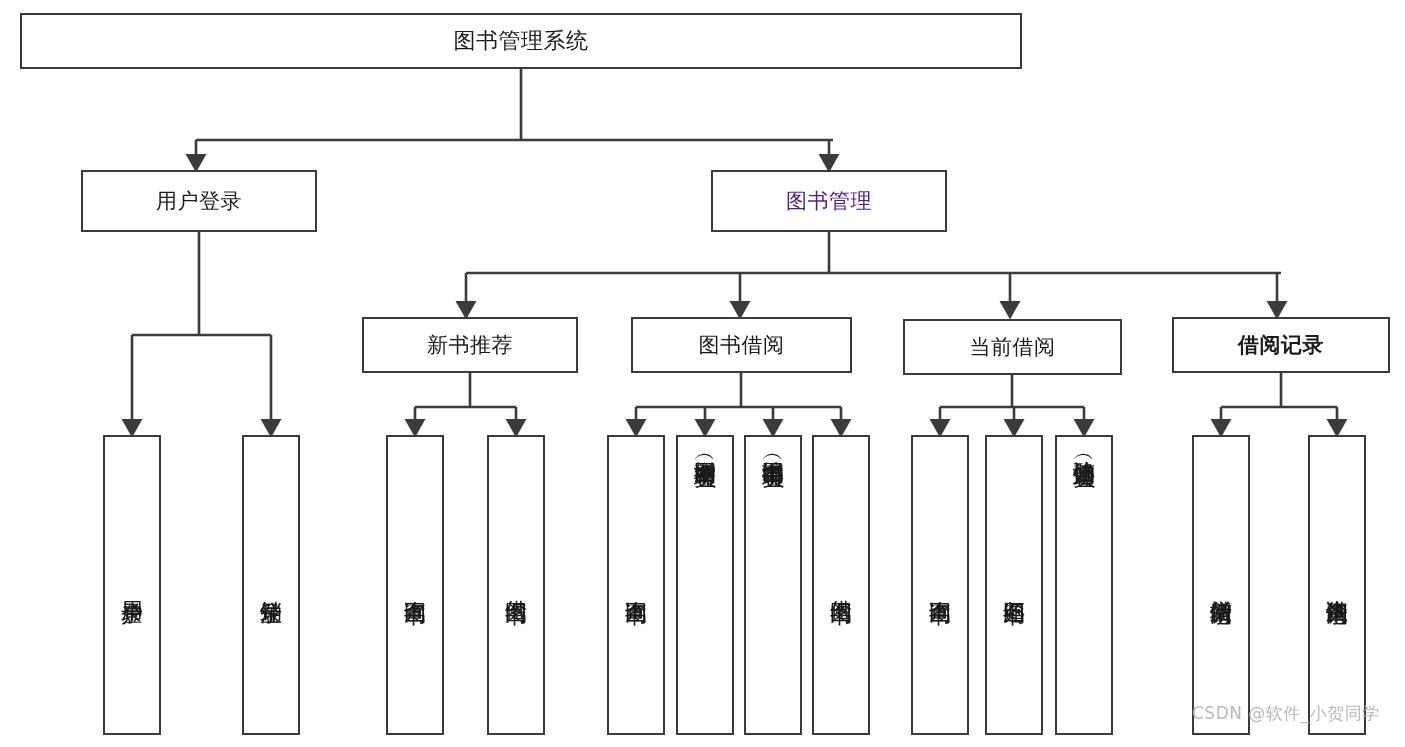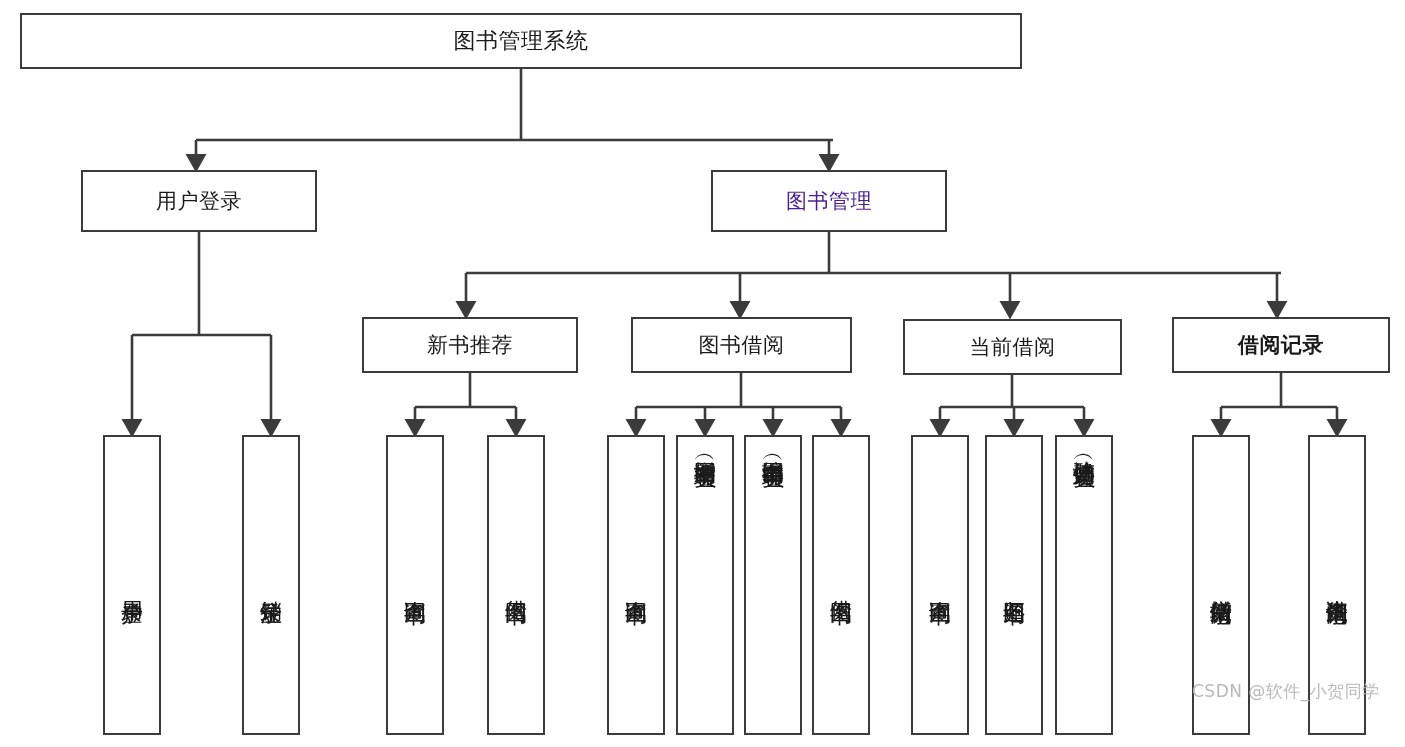--- a/index.html
+++ b/index.html
@@ -214,15 +214,15 @@
     <div class="leaf-inner">
       <span class="node-label" style="color: rgb(26, 26, 26);">新增借阅记录</span>
     </div>
   </div>
   <div class="node leaf" style="left: 1308px; top: 435px; width: 58px; height: 300px; border-color: rgb(59, 59, 59); background: rgb(255, 255, 255);">
     <div class="leaf-inner">
       <span class="node-label" style="color: rgb(26, 26, 26);">查询借阅记录</span>
     </div>
   </div>
 
-  <div class="watermark" style="left: 1192px; top: 680px; color: rgb(185, 185, 185);">CSDN @软件_小贺同学</div>
+  <div class="watermark" style="left: 1192px; top: 702px; color: rgb(185, 185, 185);">CSDN @软件_小贺同学</div>
 
 </div>
 
 </body></html>

